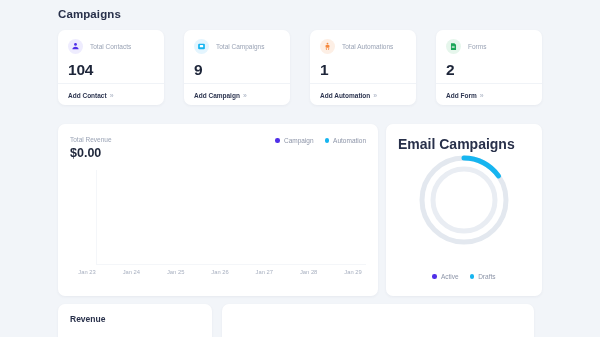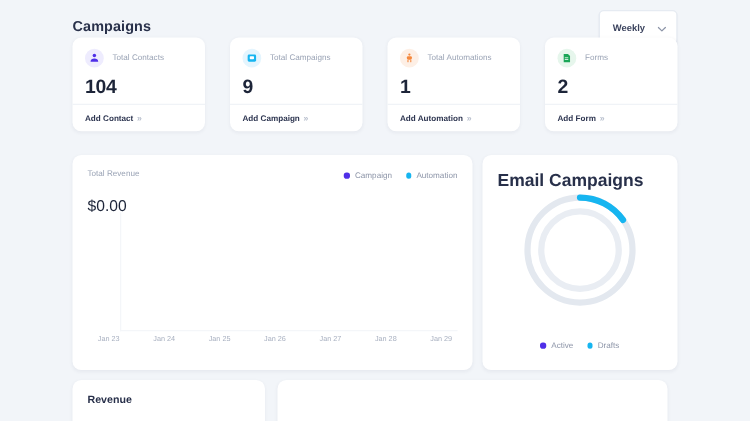--- a/index.html
+++ b/index.html
@@ -58,21 +58,21 @@
   
   .mid { position: absolute; left: 58px; top: 124px; width: 484px;
          display: flex; gap: 8px; }
   .revenue-card {
     width: 320px; height: 172px; background: #fff; border-radius: 7px;
     box-shadow: 0 1px 3px rgba(30,45,80,.055); position: relative;
     padding: 12px 12px 0 12px;
   }
   .rev-head { display: flex; justify-content: space-between; align-items: flex-start; }
   .rev-label { font-size: 6.5px; color: #9aa3b5; }
-  .rev-value { font-size: 12.5px; font-weight: normal; color: #1d2539; margin-top: 15px; }
+  .rev-value { font-size: 12.5px; font-weight: bold; color: #1d2539; margin-top: 3px; }
   .legend { display: flex; gap: 11px; align-items: center; padding-top: 1px; }
   .legend-item { display: flex; align-items: center; gap: 4px; }
   .dot { width: 4.5px; height: 4.5px; border-radius: 50%; flex: none; }
   .legend-text { font-size: 6.5px; color: #8d95a8; }
 
   .plot { position: absolute; left: 38px; top: 46px; width: 270px; height: 95px;
           border-left: 1px solid #f4f6f9; border-bottom: 1px solid #f4f6f9; }
   .xaxis { position: absolute; left: 12px; top: 145px; width: 300px;
            display: flex; justify-content: space-between; }
   .xtick { font-size: 5.8px; color: #a8b0c0; width: 34px; text-align: center; }
@@ -101,28 +101,20 @@
     box-shadow: 0 1px 3px rgba(30,45,80,.055);
   }
 </style>
 </head>
 <body>
 
 <div class="page">
 
   <div class="header">
     <div class="page-title">Campaigns</div>
-    <div class="period-select">
-      <span class="lbl">Weekly</span>
-      <span class="chev">
-        <svg width="7" height="5" viewBox="0 0 7 5">
-            <path d="M0.7 1 L3.5 3.7 L6.3 1" fill="none" stroke="#8d95a8" stroke-width="1" stroke-linecap="round" stroke-linejoin="round"></path>
-          </svg>
-      </span>
-    </div>
   </div>
 
   <div class="stats">
 
     <div class="stat-card">
       <div class="stat-top">
         <span class="ico-circle ico-contacts">
           <svg width="9" height="9" viewBox="0 0 16 16" fill="#4f2fe8">
             <circle cx="8" cy="4.3" r="2.5"></circle>
               <path d="M2.5 13c0-2.8 2.5-4.4 5.5-4.4s5.5 1.6 5.5 4.4z"></path>

